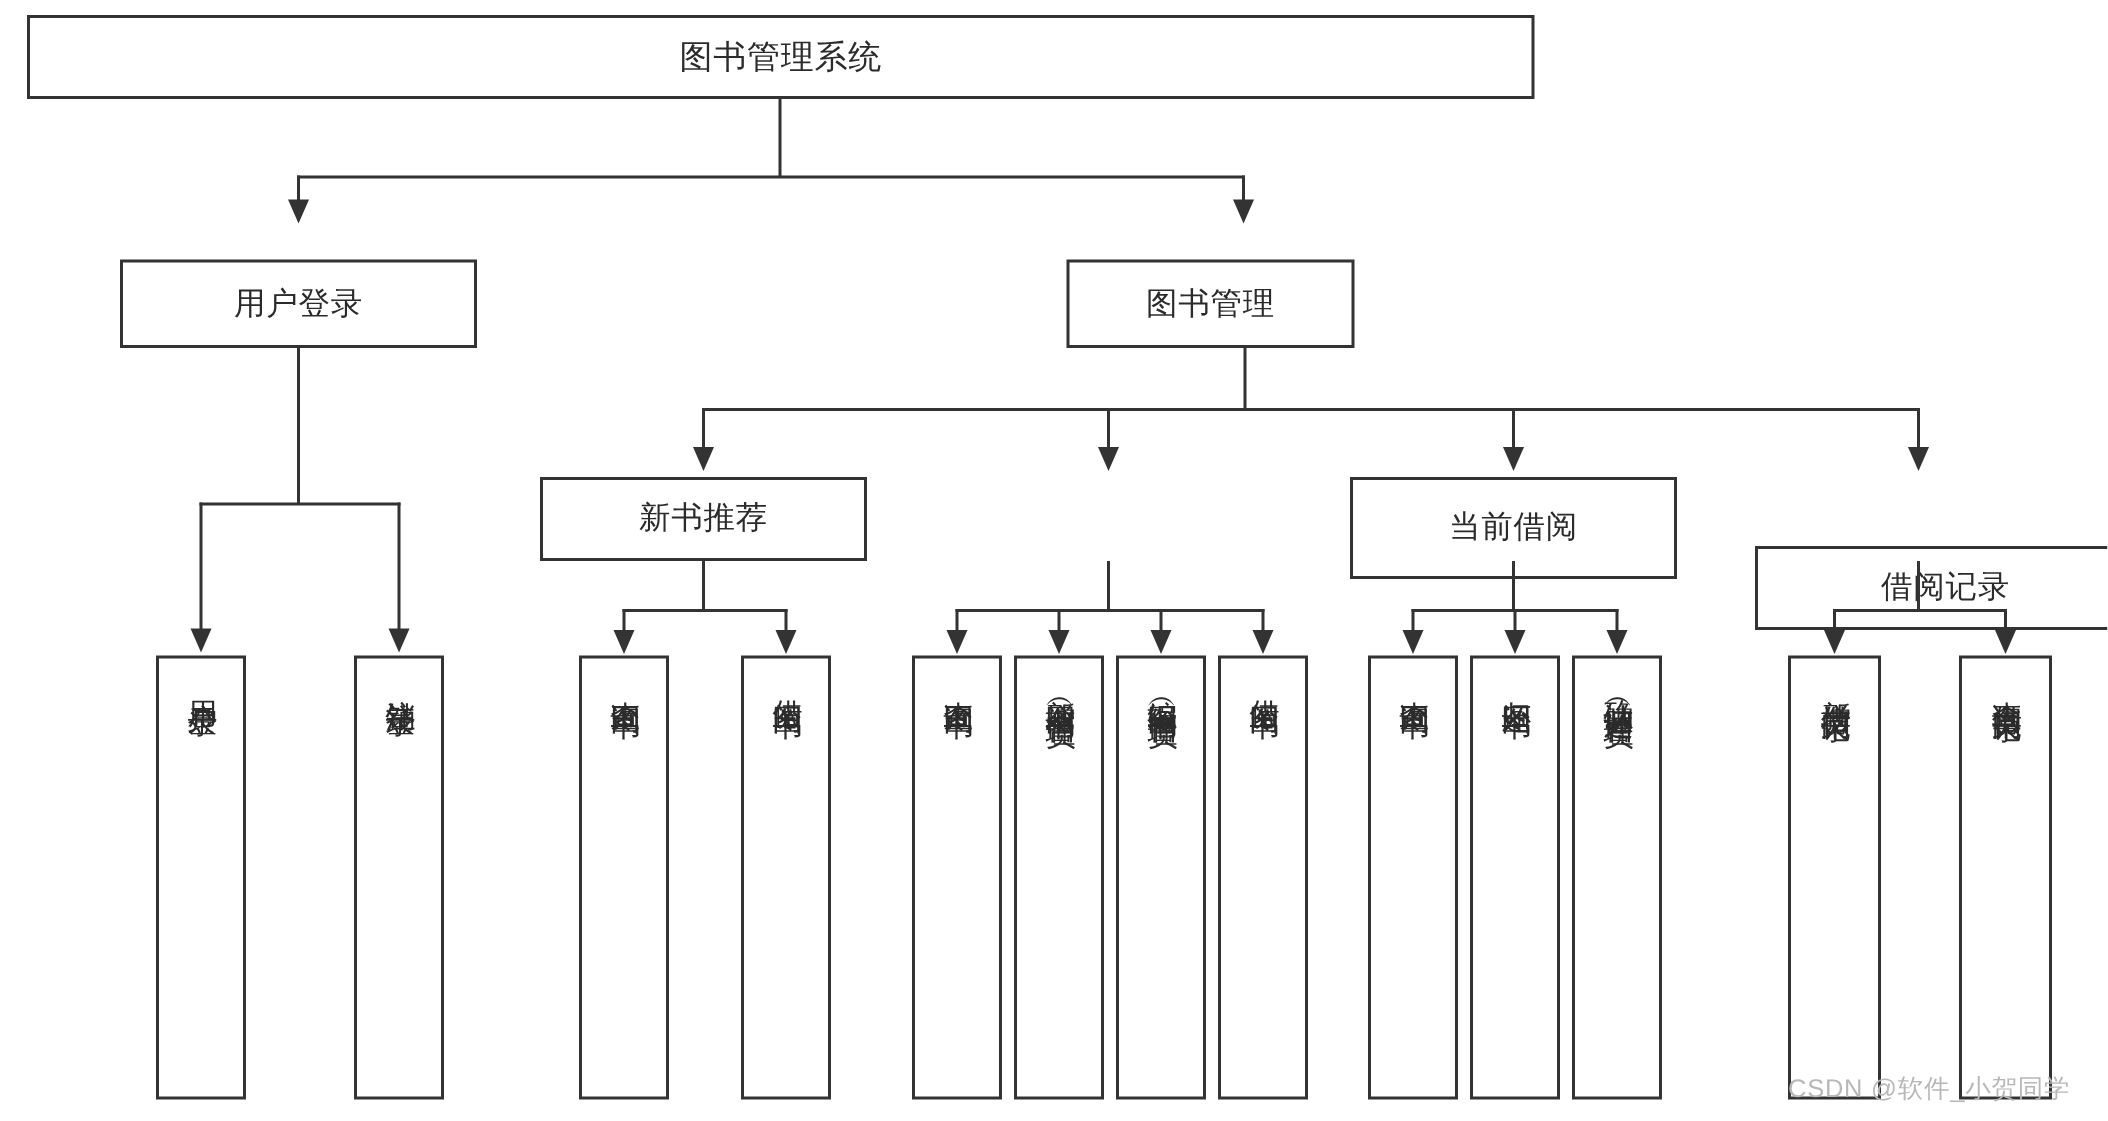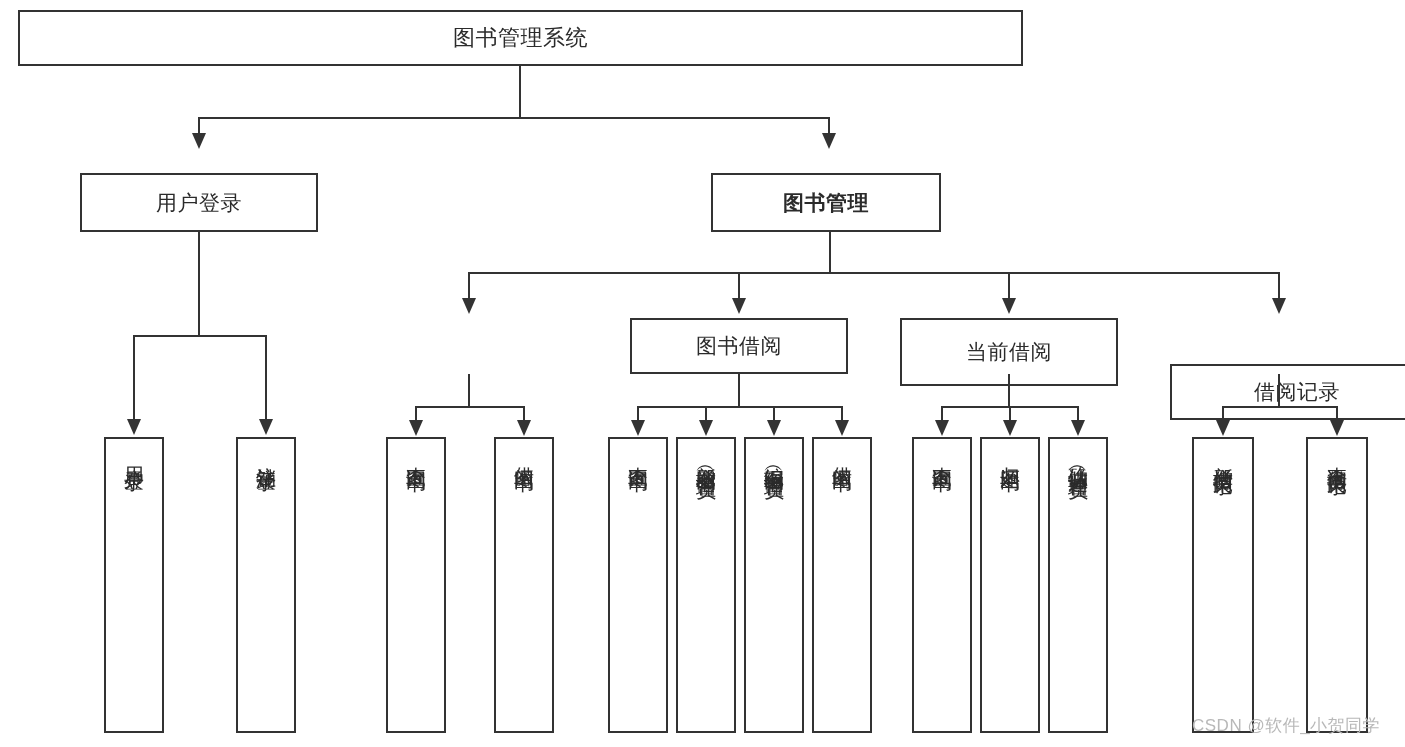--- a/index.html
+++ b/index.html
@@ -91,21 +91,21 @@
 
   <div class="hline" style="left:198px; top:117px; width:632px; height:2px;"></div>
   <div class="vline" style="left:198px; top:117px; width:2px; height:18px;"></div>
   <div class="arrow" style="left:192px; top:133px;"></div>
   <div class="vline" style="left:828px; top:117px; width:2px; height:18px;"></div>
   <div class="arrow" style="left:822px; top:133px;"></div>
 
   <div class="node horiz" style="left:80px; top:173px; width:238px; height:59px;">
     <span class="label">用户登录</span>
   </div>
-  <div class="node horiz" style="left:711px; top:173px; width:230px; height:59px;font-weight:bold;">
+  <div class="node horiz" style="left:711px; top:173px; width:192px; height:59px;">
     <span class="label">图书管理</span>
   </div>
 
   <div class="vline" style="left:198px; top:232px; width:2px; height:104px;"></div>
   <div class="hline" style="left:133px; top:335px; width:134px; height:2px;"></div>
   <div class="vline" style="left:133px; top:335px; width:2px; height:86px;"></div>
   <div class="arrow" style="left:127px; top:419px;"></div>
   <div class="vline" style="left:265px; top:335px; width:2px; height:86px;"></div>
   <div class="arrow" style="left:259px; top:419px;"></div>
 
@@ -113,22 +113,22 @@
   <div class="hline" style="left:468px; top:272px; width:812px; height:2px;"></div>
   <div class="vline" style="left:468px; top:272px; width:2px; height:28px;"></div>
   <div class="arrow" style="left:462px; top:298px;"></div>
   <div class="vline" style="left:738px; top:272px; width:2px; height:28px;"></div>
   <div class="arrow" style="left:732px; top:298px;"></div>
   <div class="vline" style="left:1008px; top:272px; width:2px; height:28px;"></div>
   <div class="arrow" style="left:1002px; top:298px;"></div>
   <div class="vline" style="left:1278px; top:272px; width:2px; height:28px;"></div>
   <div class="arrow" style="left:1272px; top:298px;"></div>
 
-  <div class="node horiz" style="left:630px; top:318px; width:218px; height:56px;">
-    <span class="label">图书借阅</span>
+  <div class="node horiz" style="left:360px; top:318px; width:218px; height:56px;">
+    <span class="label">新书推荐</span>
   </div>
   <div class="node horiz" style="left:900px; top:318px; width:218px; height:68px;">
     <span class="label">当前借阅</span>
   </div>
   <div class="node horiz" style="left:1170px; top:318px; width:254px; height:56px;margin-top:46px;">
     <span class="label">借阅记录</span>
   </div>
 
   <div class="vline" style="left:468px; top:374px; width:2px; height:33px;"></div>
   <div class="hline" style="left:415px; top:406px; width:110px; height:2px;"></div>

